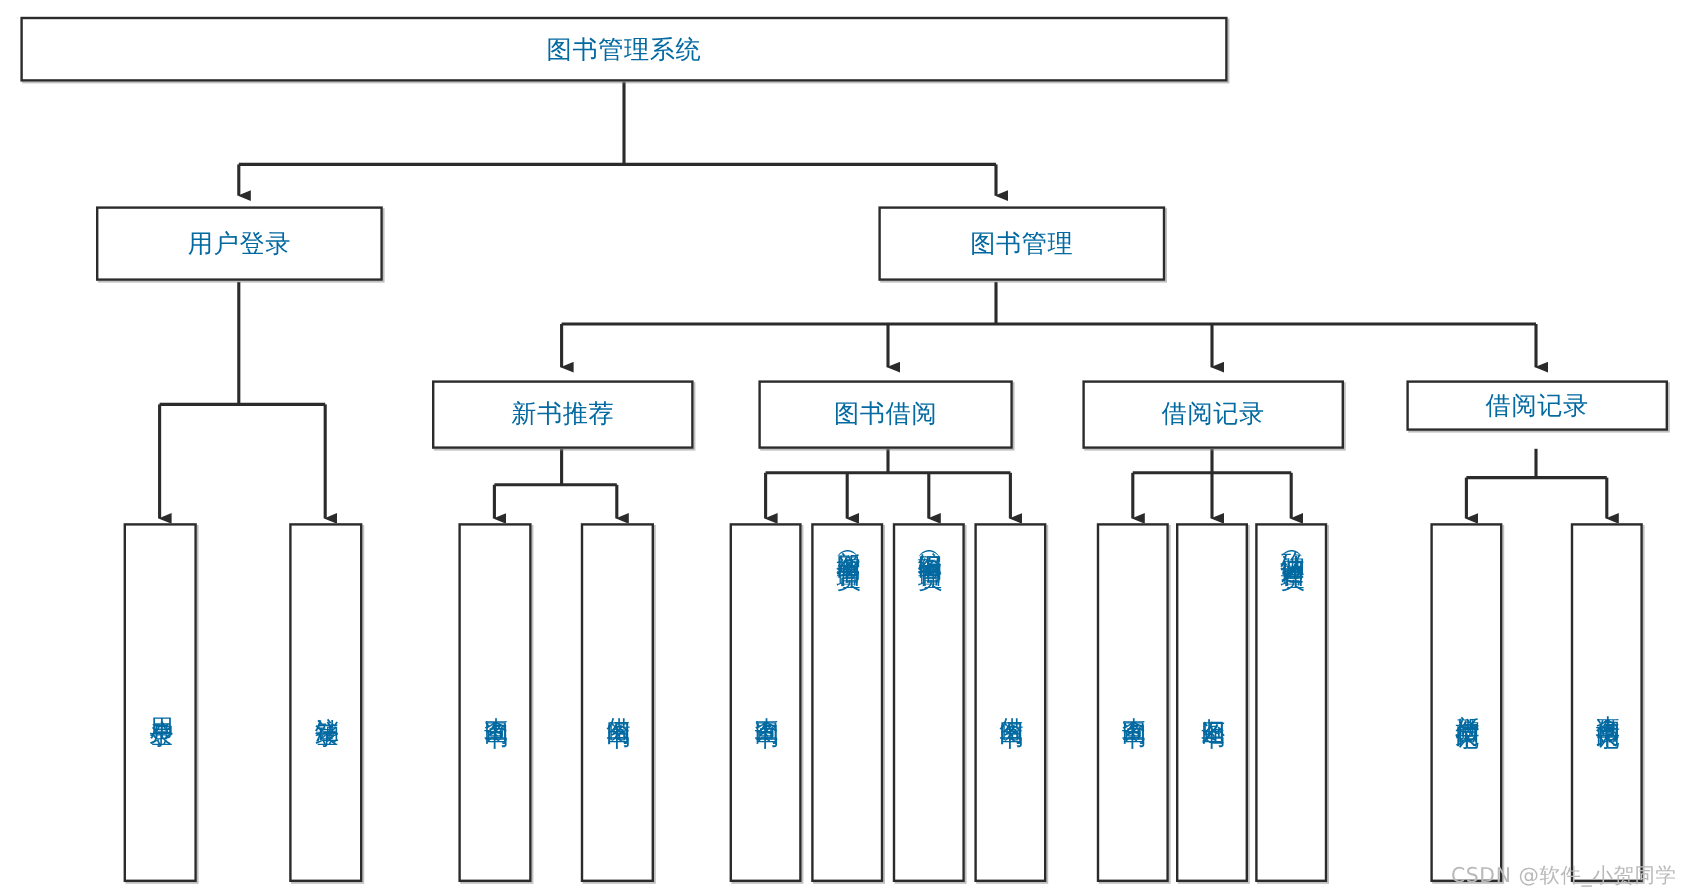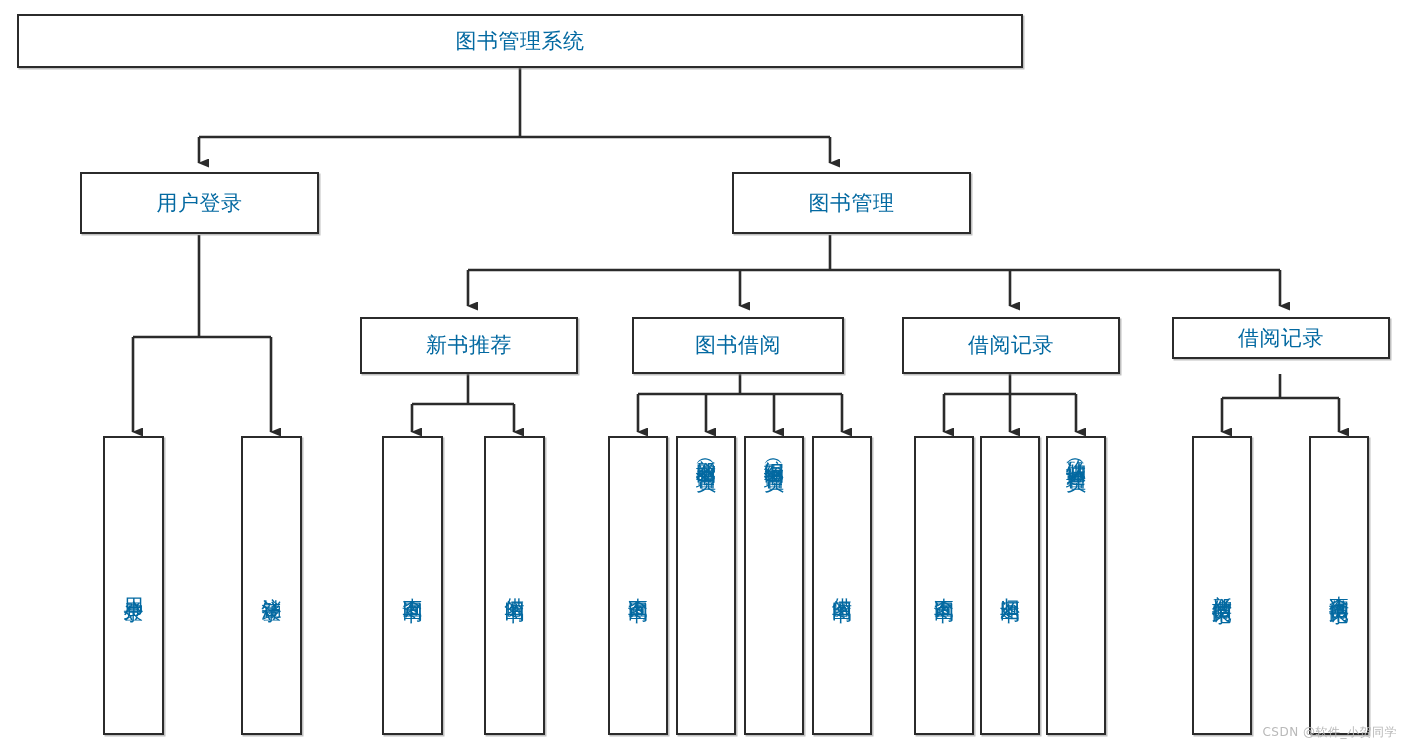--- a/index.html
+++ b/index.html
@@ -58,21 +58,21 @@
     padding-top: 6px;
   }
   .node.vertical.centered {
     align-items: center;
     padding-top: 0;
   }
   .watermark {
     position: absolute;
     right: 8px;
     bottom: 6px;
-    font-size: 12px;
+    font-size: 17px;
     color: #b9b9b9;
     letter-spacing: 0.5px;
     white-space: nowrap;
     user-select: none;
   }
 </style>
 </head>
 <body>
 
 <div id="diagram-root">

